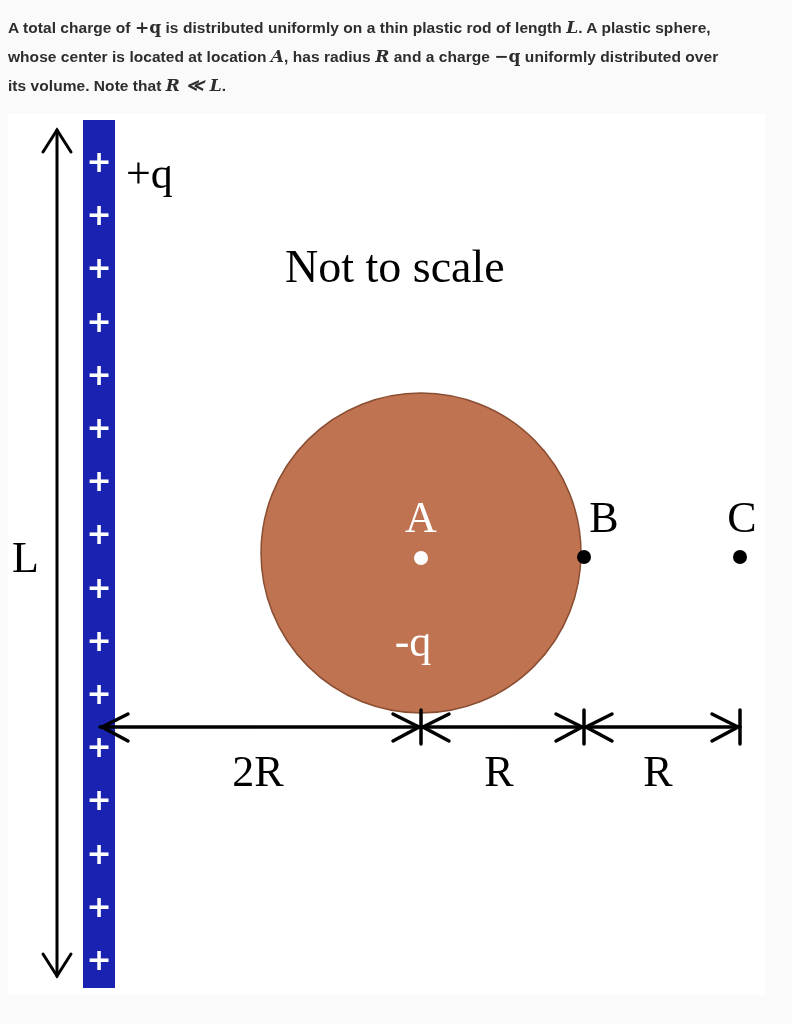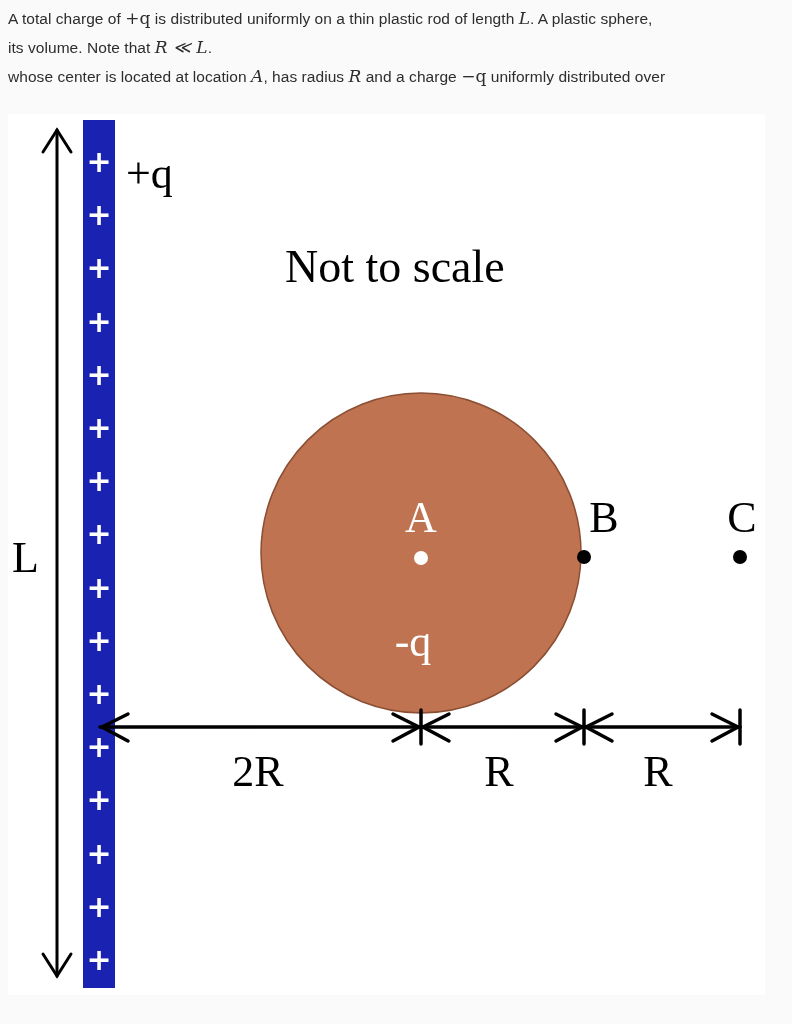--- a/index.html
+++ b/index.html
@@ -3,42 +3,42 @@
   <meta charset="utf-8">
   <style>
     html, body { margin: 0; padding: 0; }
     body {
       width: 792px; height: 1024px; overflow: hidden;
       background: #fbfafa; position: relative;
       font-family: "Liberation Sans", "DejaVu Sans", sans-serif;
       color: #2d2d2d;
     }
     .problem {
-      position: absolute; left: 8px; top: 4px; width: 776px;
-      font-size: 15.5px; line-height: 28px; letter-spacing: 0.05px;
+      position: absolute; left: 8px; top: 13px; width: 776px;
+      font-size: 15.5px; line-height: 28px; letter-spacing: 0.05px; font-weight: bold;
     }
     .math {
       font-family: "DejaVu Serif", "Liberation Serif", serif;
       font-style: italic; font-size: 17px;
     }
     .math.up { font-style: normal; }
     .figure {
       position: absolute; left: 8px; top: 114px; width: 757px; height: 881px;
       background: #ffffff;
     }
     .figure svg { position: absolute; left: 0; top: 0; }
     .fig-text { font-family: "Liberation Serif", "DejaVu Serif", serif; }
   </style>
 </head>
 <body>
 
 <div class="problem">
   <div><span>A total charge of </span><span class="math up">+q</span><span> is distributed uniformly on a thin plastic rod of length </span><span class="math">L</span><span>. A plastic sphere,</span></div>
+  <div><span>whose center is located at location </span><span class="math">A</span><span>, has radius </span><span class="math">R</span><span> and a charge </span><span class="math up">−q</span><span> uniformly distributed over</span></div>
   <div><span>its volume. Note that </span><span class="math">R ≪ L</span><span>.</span></div>
-  <div><span>whose center is located at location </span><span class="math">A</span><span>, has radius </span><span class="math">R</span><span> and a charge </span><span class="math up">−q</span><span> uniformly distributed over</span></div>
 </div>
 
 <div class="figure">
   <svg width="757" height="881" viewBox="0 0 757 881">
 
     <g stroke="#000" stroke-width="3" fill="none" stroke-linecap="round">
       <line x1="49" y1="16" x2="49" y2="862"></line>
       <polyline points="35,38 49,16 63,38"></polyline>
       <polyline points="35,840 49,862 63,840"></polyline>
     </g>

